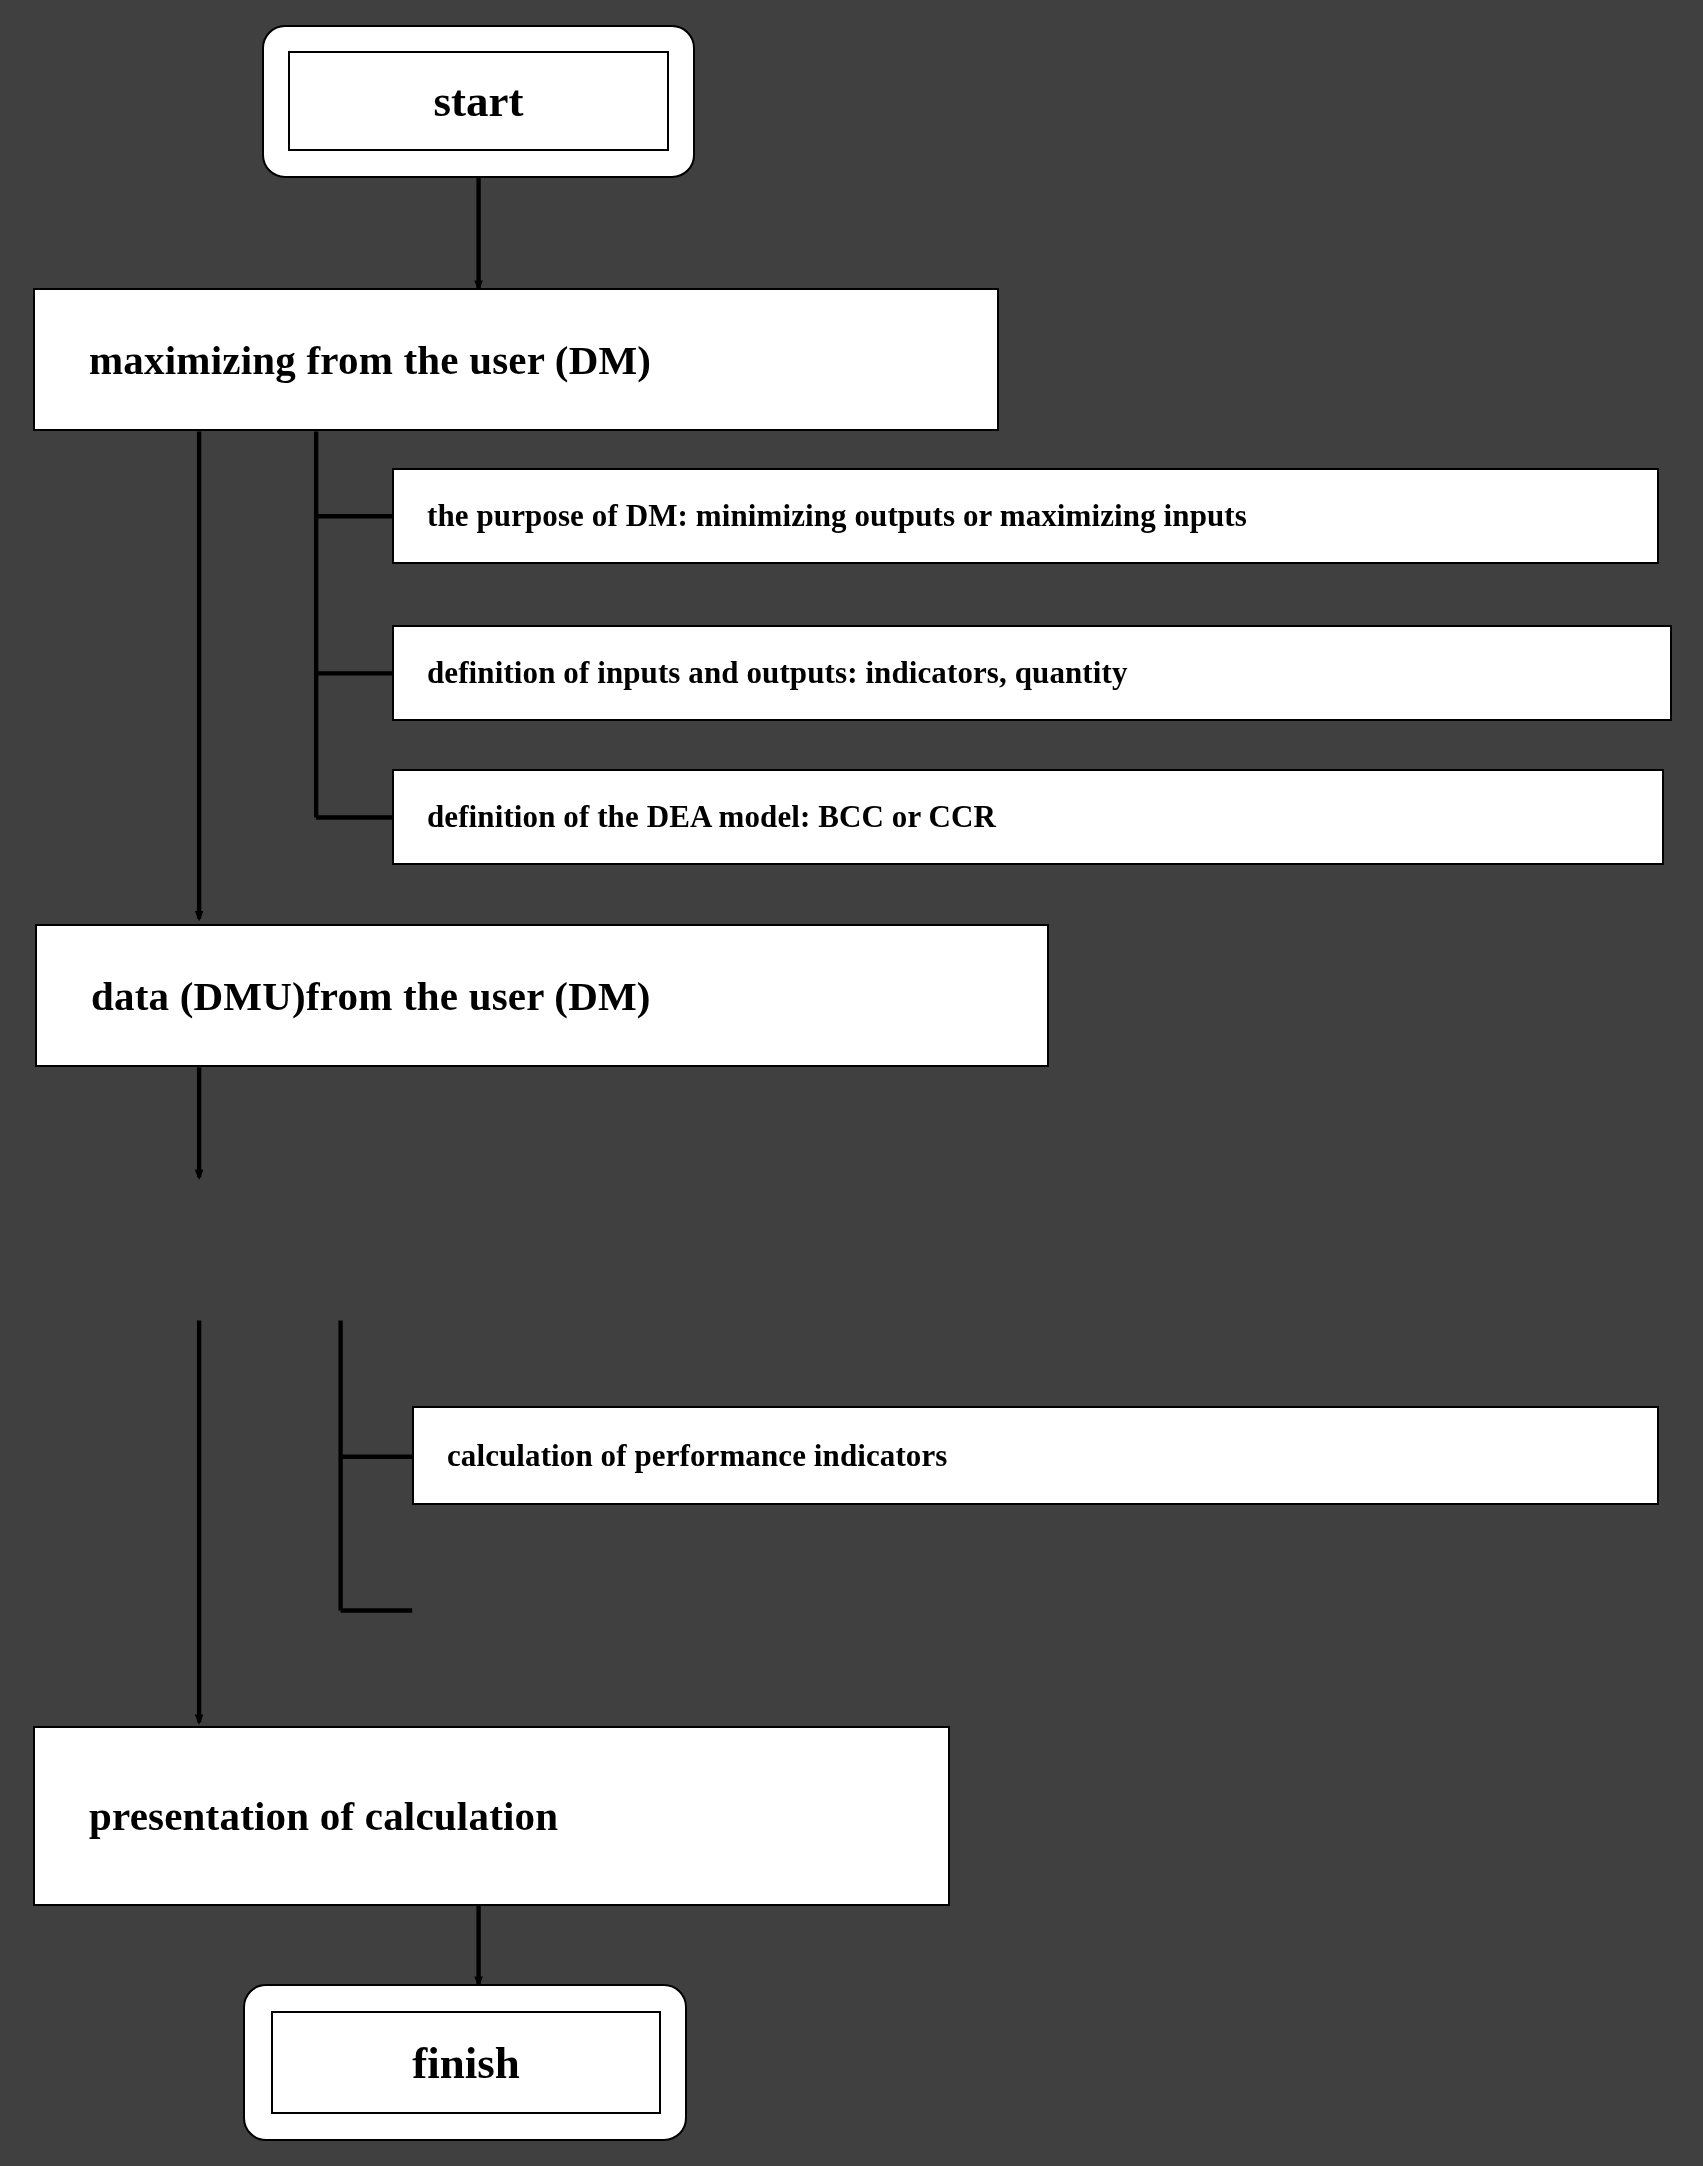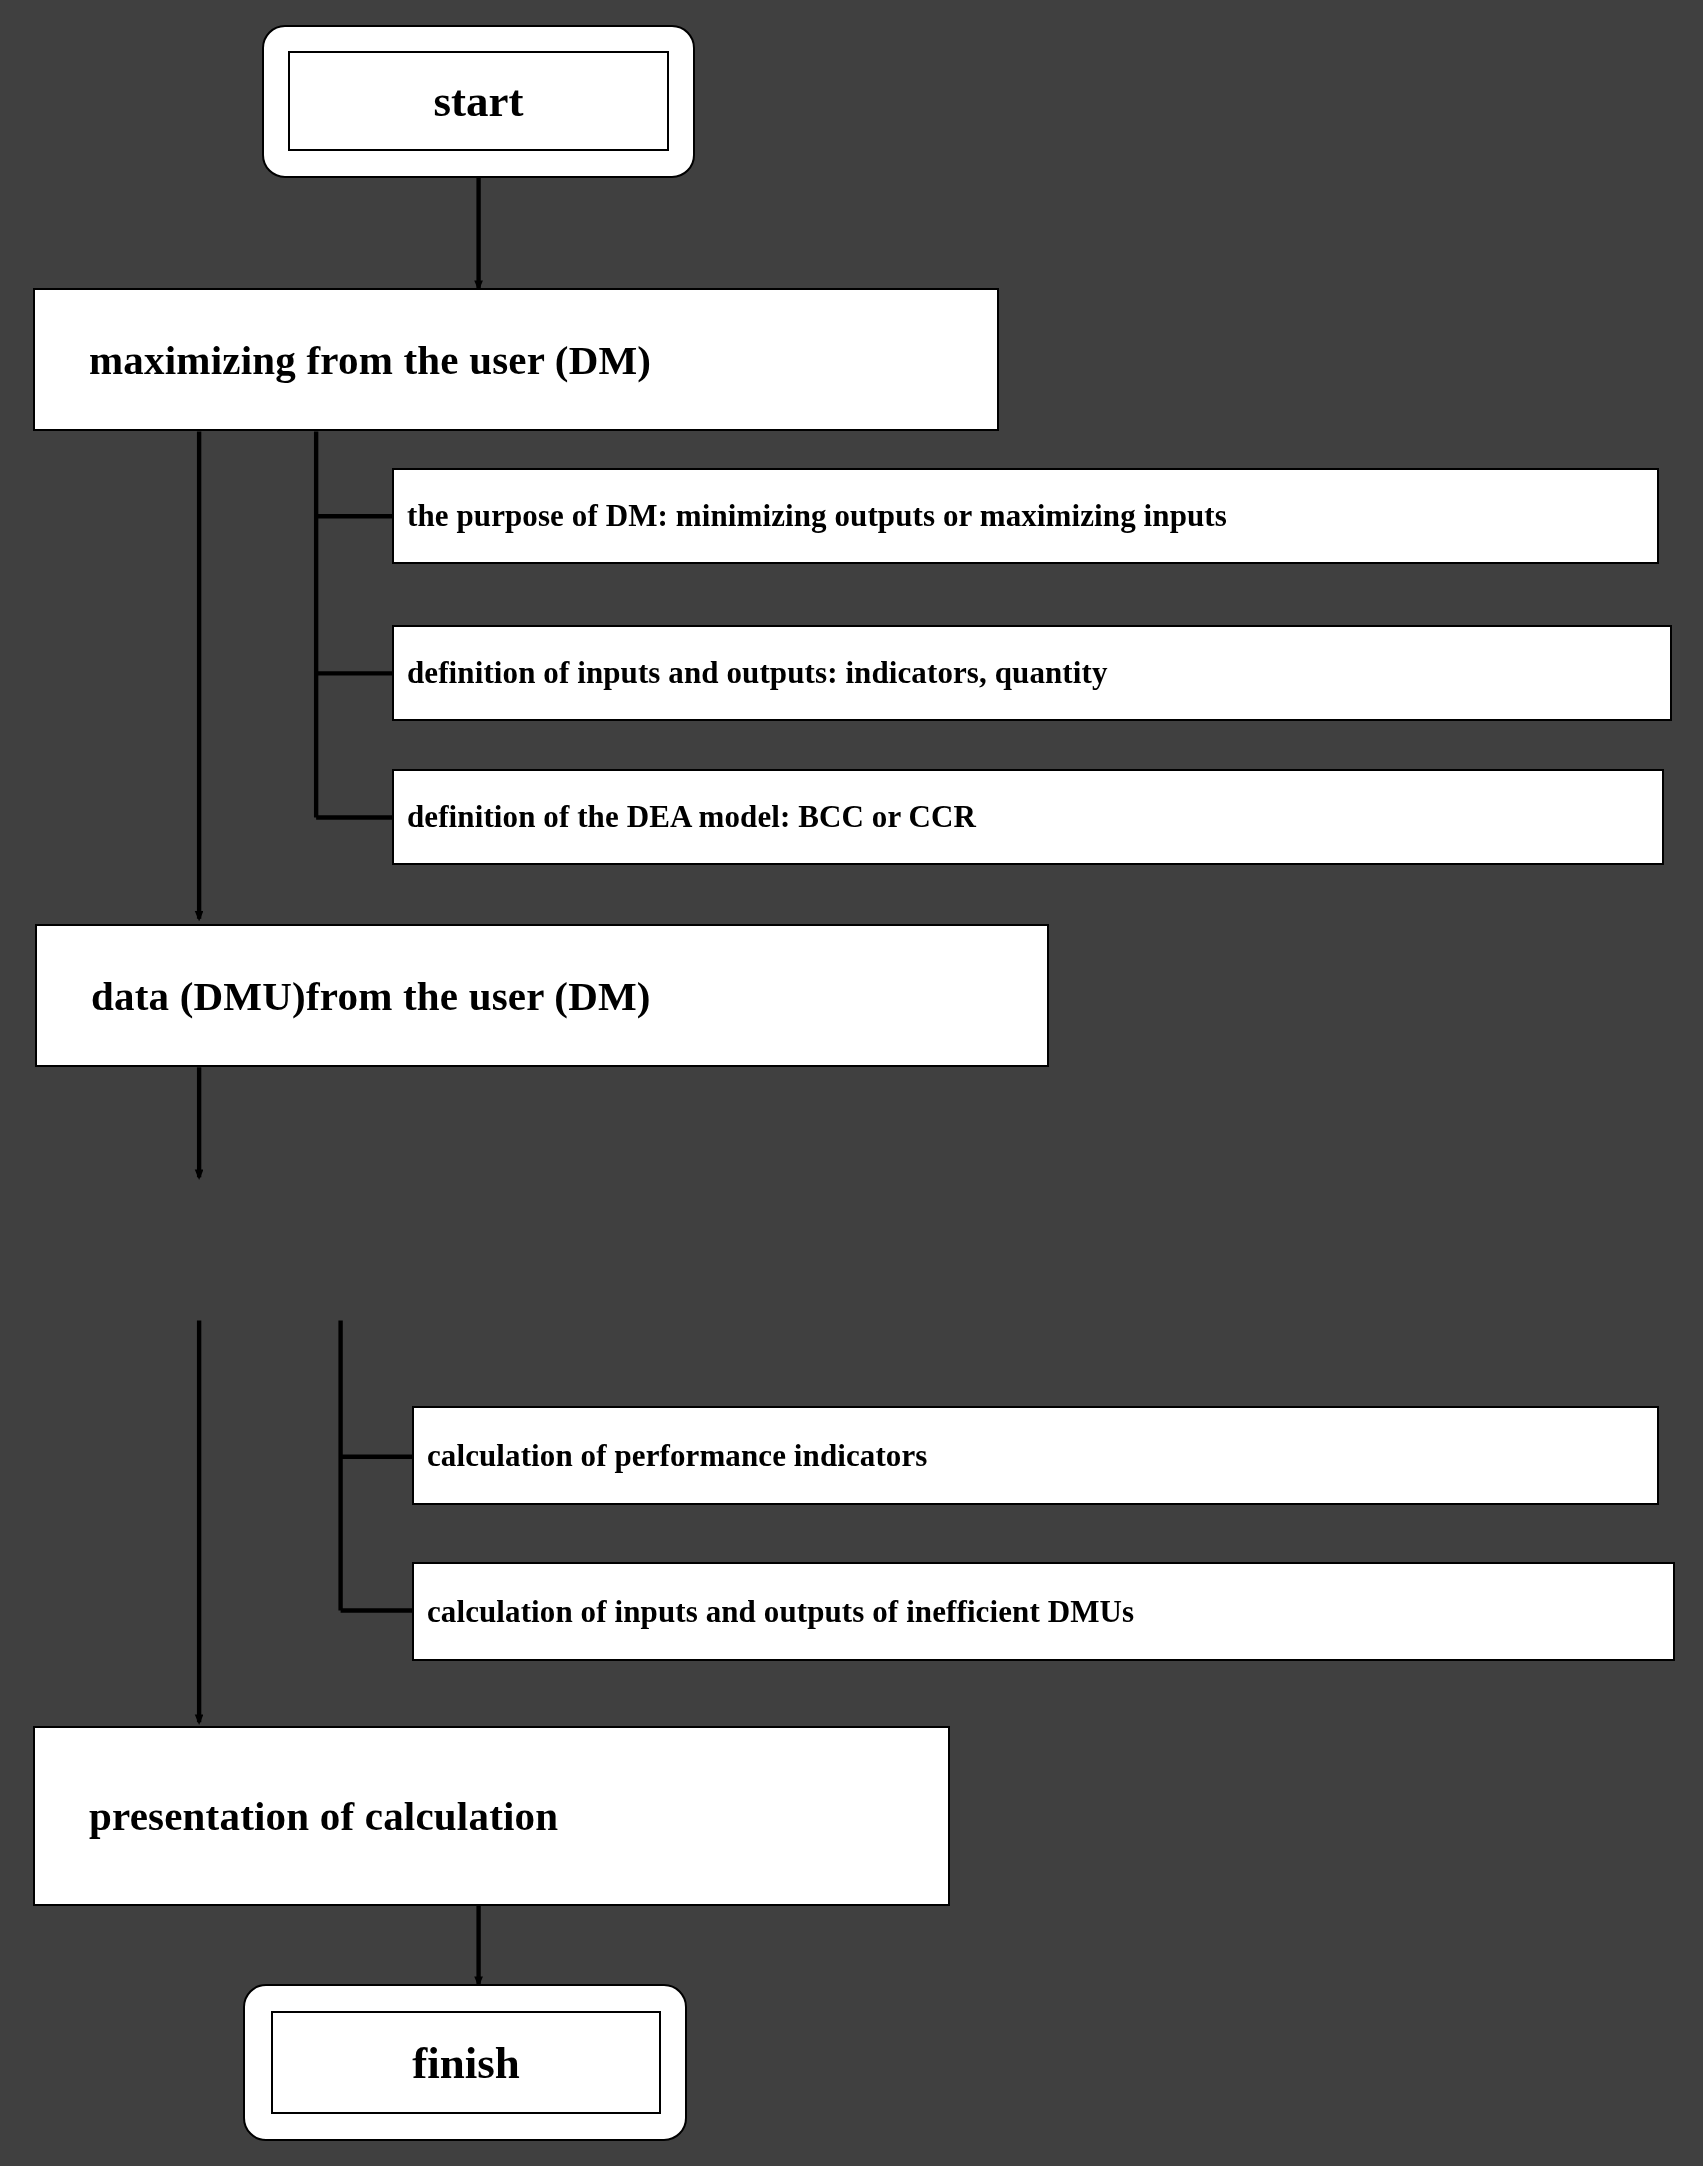--- a/index.html
+++ b/index.html
@@ -37,21 +37,21 @@
   .main-node {
     font-size: 41px;
     font-weight: 700;
     letter-spacing: 0.2px;
     padding-left: 54px;
   }
   .sub-node {
     font-size: 31px;
     font-weight: 700;
     letter-spacing: 0.1px;
-    padding-left: 13px;
+    padding-left: 33px;
     border-width: 2.6px;
   }
   .terminal-outer {
     position: absolute;
     box-sizing: border-box;
     background: #ffffff;
     border: 2.6px solid #000000;
     border-radius: 23px;
   }
   .terminal-inner {
@@ -124,23 +124,20 @@
 
   <div class="node main-node" style="left:35px; top:924px; width:1014px; height:143px;">
     <span>data (DMU)from the user (DM)</span>
   </div>
 
 
   <div class="node sub-node" style="left:412px; top:1406px; width:1247px; height:99px;">
     <span>calculation of performance indicators</span>
   </div>
 
-  <div class="node sub-node" style="left:412px; top:1562px; width:1263px; height:99px;">
-    <span>calculation of inputs and outputs of inefficient DMUs</span>
-  </div>
 
   <div class="node main-node" style="left:33px; top:1726px; width:917px; height:180px;">
     <span>presentation of calculation</span>
   </div>
 
   <div class="terminal-outer" style="left:243px; top:1984px; width:444px; height:157px;">
   </div>
   <div class="terminal-inner" style="left:271px; top:2011px; width:390px; height:103px;">
     <span>finish</span>
   </div>

